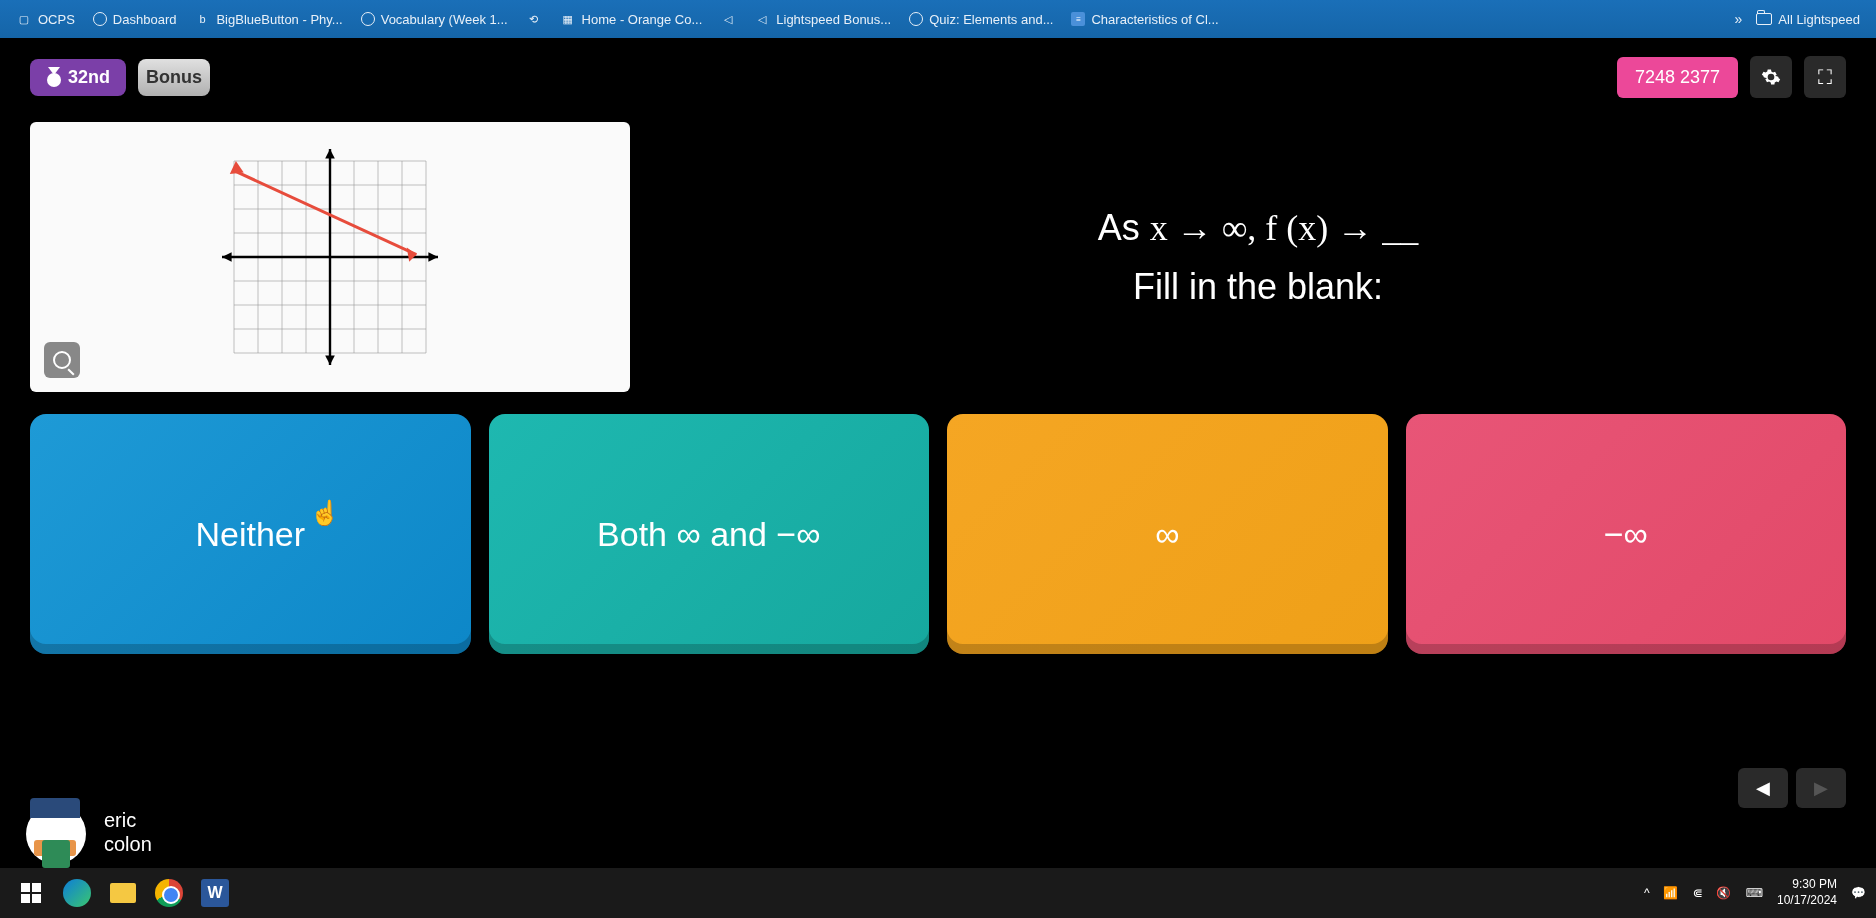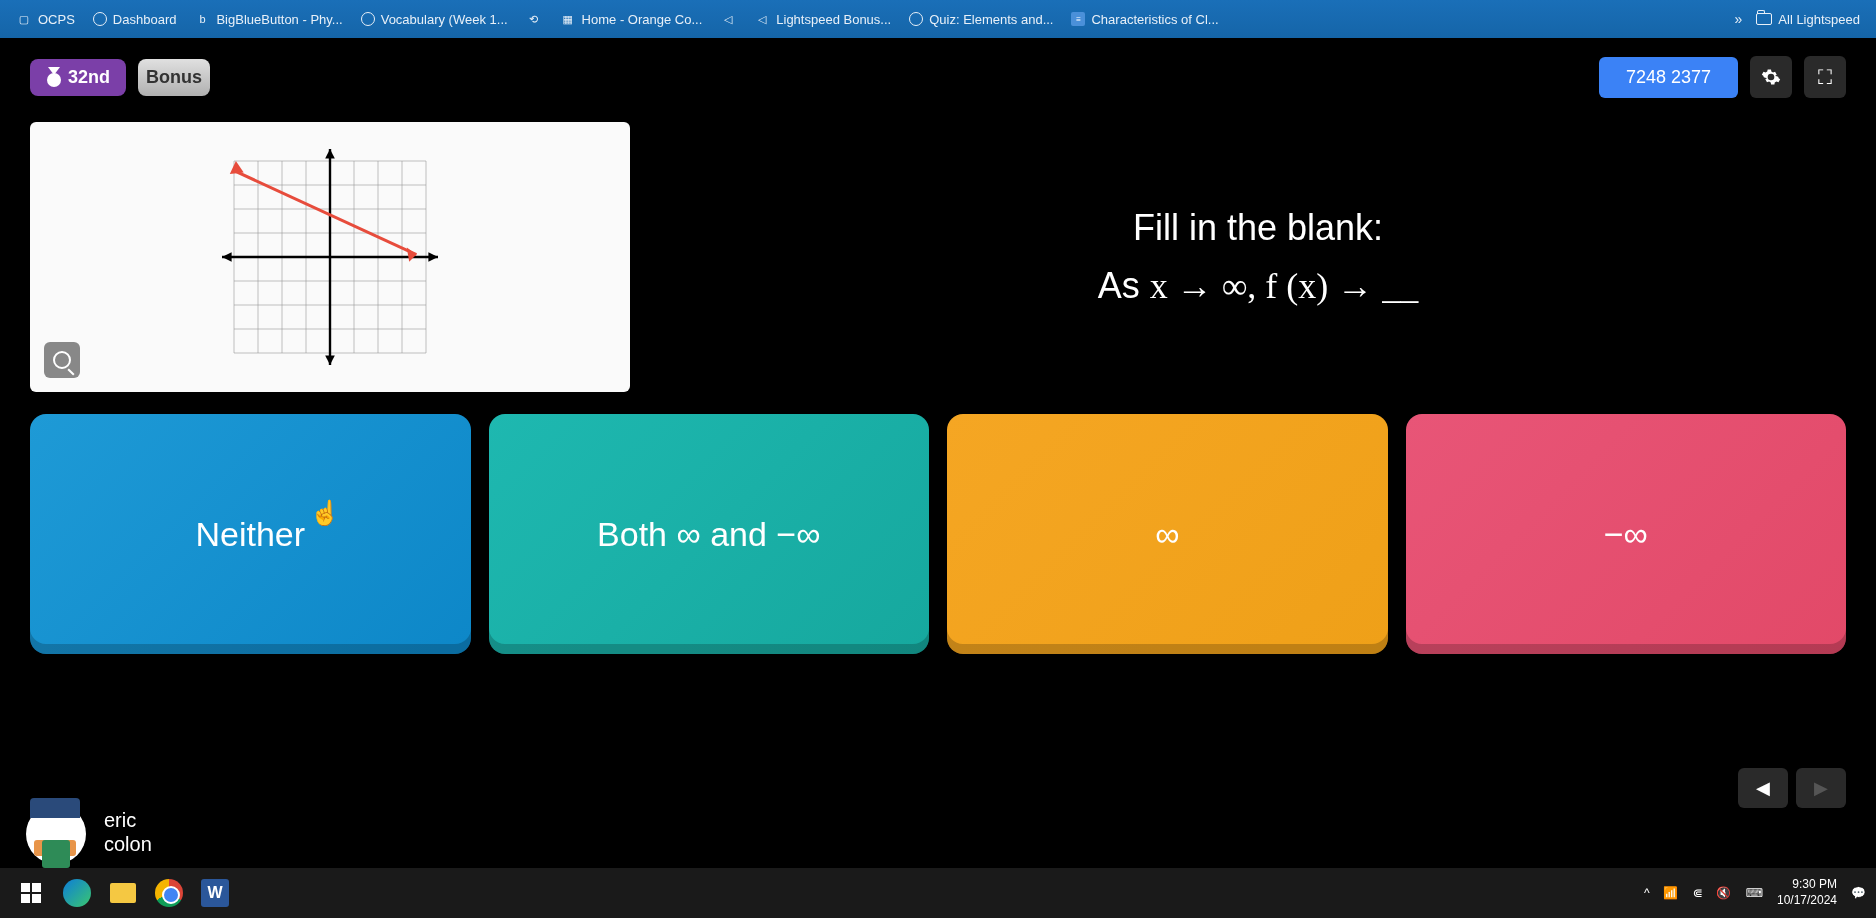--- a/index.html
+++ b/index.html
@@ -146,23 +146,23 @@
       color: #333;
       padding: 8px 8px;
       border-radius: 8px;
       font-weight: 600;
       font-size: 18px;
     }
     .top-spacer {
       flex: 1;
     }
     .score-box {
-      background: #3b82f6;
-      color: #fff;
-      padding: 10px 27px;
+      background: #ec4899;
+      color: #fff;
+      padding: 10px 18px;
       border-radius: 6px;
       font-size: 18px;
       font-weight: 500;
     }
     .icon-btn {
       width: 42px;
       height: 42px;
       background: #2a2a2a;
       border-radius: 6px;
       display: flex;
@@ -550,25 +550,25 @@
         <polygon points="190,100 182,96 182,104" fill="#000"></polygon>
         <polygon points="10,100 18,96 18,104" fill="#000"></polygon>
         <polygon points="100,10 96,18 104,18" fill="#000"></polygon>
         <polygon points="100,190 96,182 104,182" fill="#000"></polygon>
         <line x1="20" y1="28" x2="172" y2="98" stroke="#e74c3c" stroke-width="2.5"></line>
         <polygon points="16,26 28,26 22,36" fill="#e74c3c" transform="rotate(-65 20 28)"></polygon>
         <polygon points="172,98 164,92 166,104" fill="#e74c3c"></polygon>
       </svg>
     </div>
     <div class="question-text">
-      <div>Fill in the blank:</div>
       <div>
         <span>As </span>
         <span class="math">x → ∞,  f (x) → __</span>
       </div>
+      <div>Fill in the blank:</div>
     </div>
   </div>
 
   <div class="answers-row">
     <div class="answer-card blue">
       <span class="cursor-hand">☝</span>
       <span>Neither</span>
     </div>
     <div class="answer-card teal">
       <span>Both ∞  and −∞</span>

